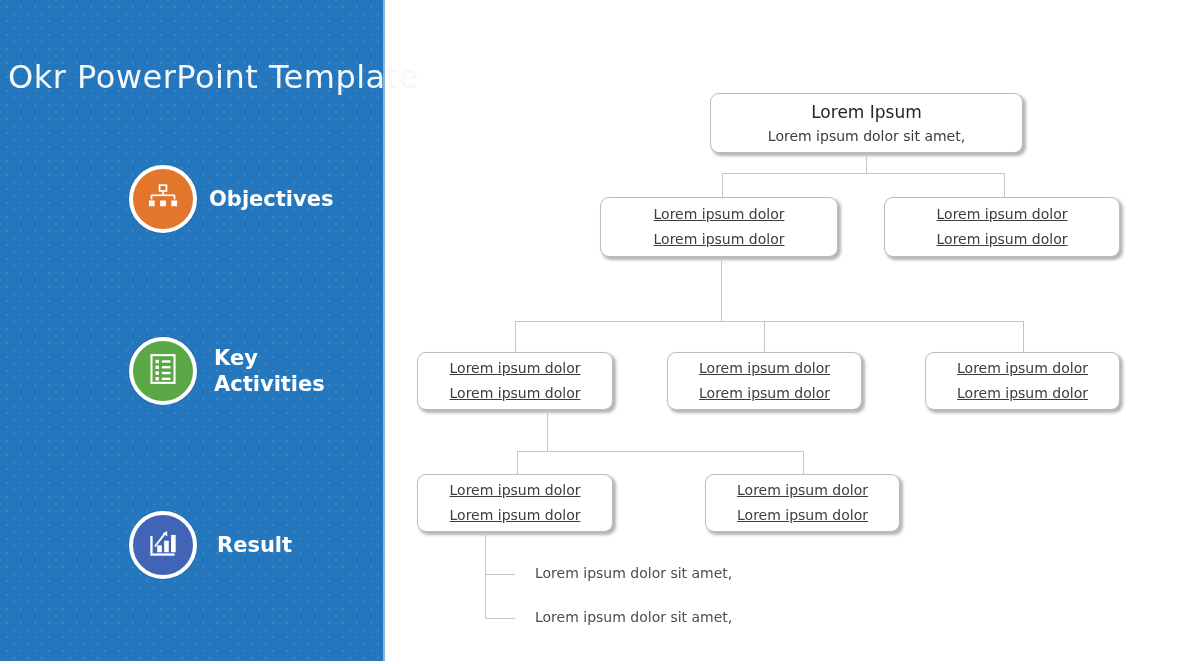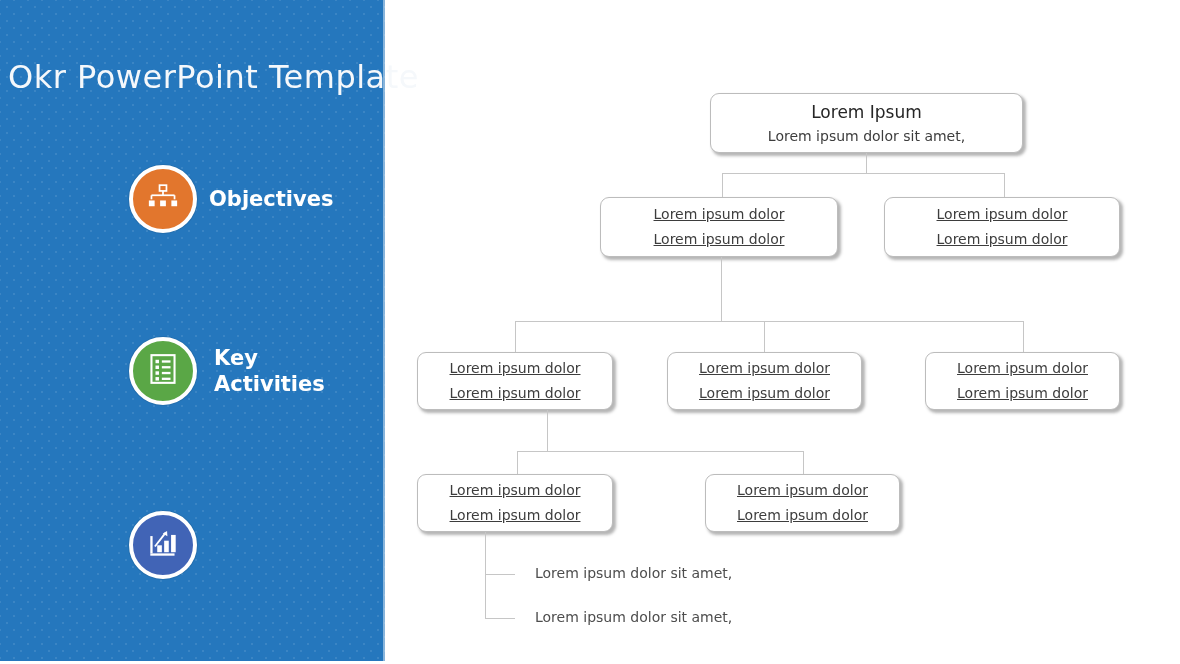--- a/index.html
+++ b/index.html
@@ -160,20 +160,21 @@
             <rect x="2" y="21" width="21" height="2" fill="#ffffff"></rect>
             <rect x="2" y="6" width="2" height="15" fill="#ffffff"></rect>
             <rect x="8" y="14" width="4" height="6" fill="#ffffff"></rect>
             <rect x="14" y="10" width="4" height="10" fill="#ffffff"></rect>
             <rect x="20" y="5" width="4" height="15" fill="#ffffff"></rect>
             <line x1="6" y1="15" x2="15" y2="3.5" stroke="#ffffff" stroke-width="1.6"></line>
             <polygon points="16.5,1.5 16.8,6.2 12.8,3.8" fill="#ffffff"></polygon>
           </svg>
         </span>
       </div>
+      <div class="side-label">Result</div>
     </div>
 
     <div class="sidebar-edge"></div>
   </div>
 
   <div class="node" style="left:710px; top:93px; width:313px; height:60px;">
     <div class="node-root-title">Lorem Ipsum</div>
     <div class="node-root-sub">Lorem ipsum dolor sit amet,</div>
   </div>
 

